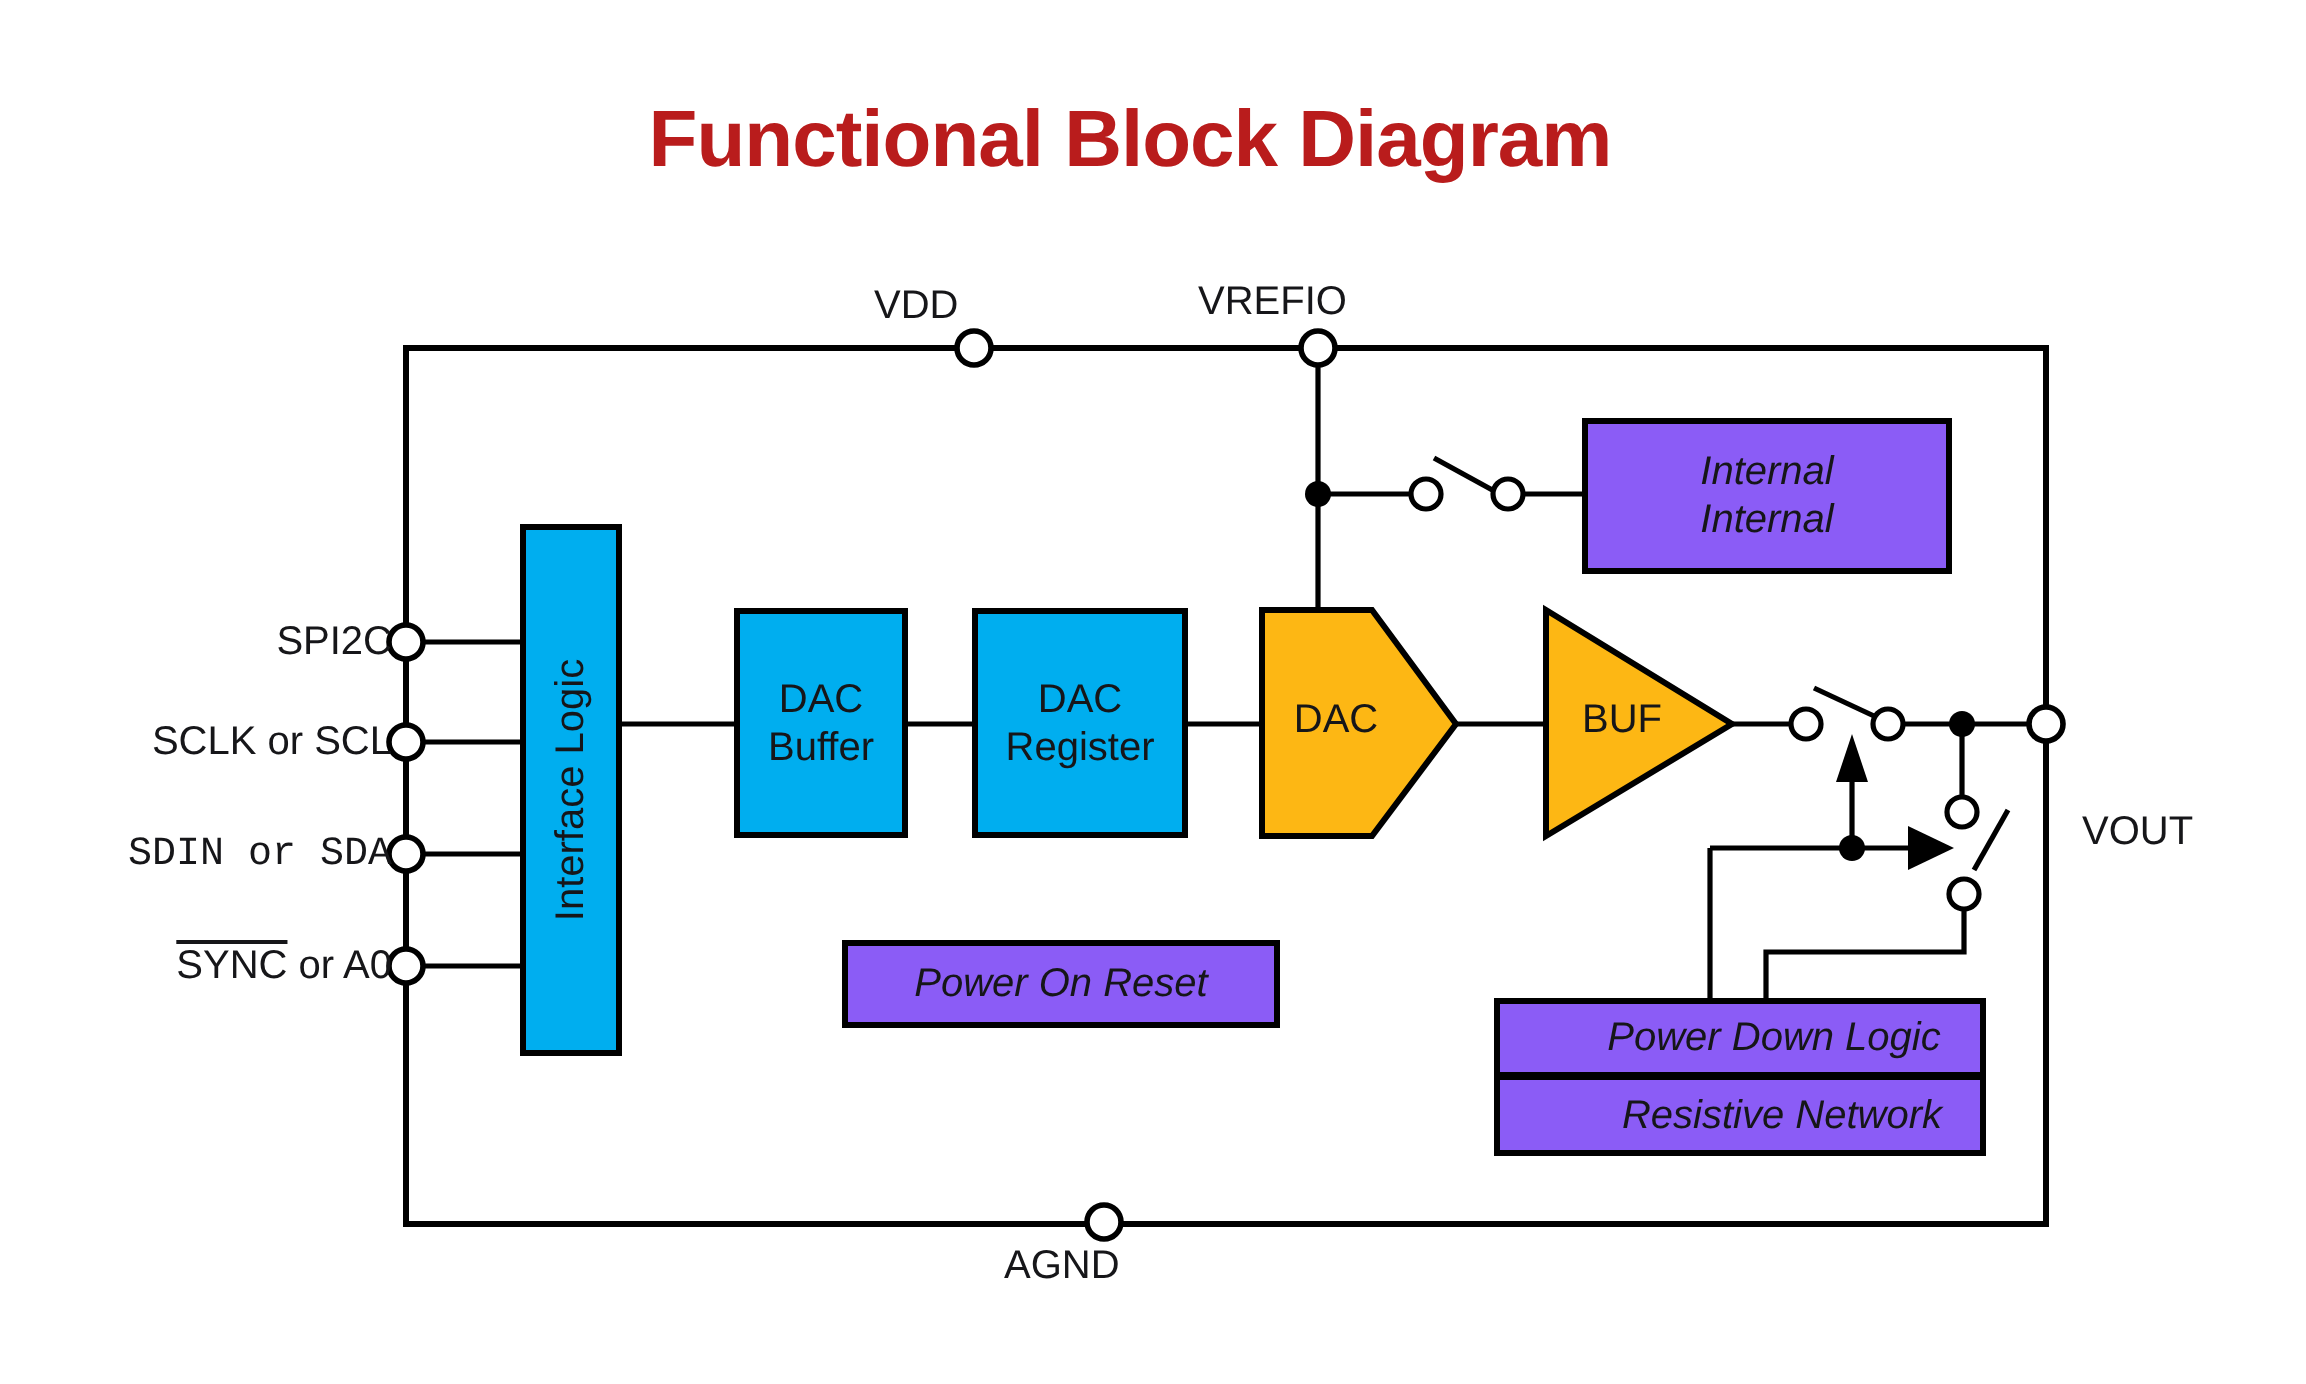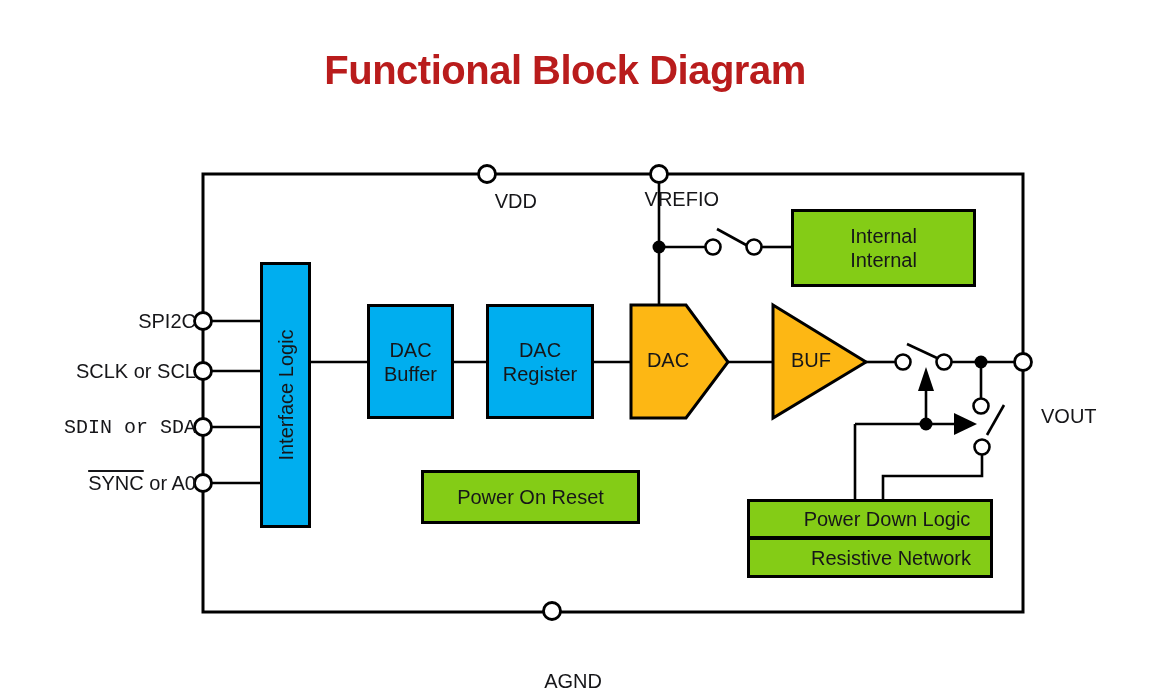--- a/index.html
+++ b/index.html
@@ -6,25 +6,25 @@
   body{width:1153px;height:692px;position:relative;overflow:hidden;
        font-family:"Liberation Sans","DejaVu Sans",sans-serif;color:#161619;}
   .stage{position:absolute;left:0;top:0;width:1153px;height:692px;}
   svg.wires{position:absolute;left:0;top:0;z-index:1;}
   .title{position:absolute;left:0;top:48px;width:1130px;text-align:center;
          font-size:40px;font-weight:bold;color:#b91c1c;letter-spacing:-0.5px;z-index:3;}
   .block{position:absolute;box-sizing:border-box;border:3px solid #000;
          display:flex;align-items:center;justify-content:center;text-align:center;
          font-size:20px;line-height:1.2;z-index:2;}
   .blue{background:#00AEEF;}
-  .orange{background:#84cc16;}
+  .orange{background:#8b5cf6;font-style:italic;}
   .vlabel{transform:rotate(-90deg);white-space:nowrap;}
   .lbl{position:absolute;font-size:20px;white-space:nowrap;z-index:3;}
   .lbl.right-align{text-align:right;}
-  .lbl.center{text-align:right;margin-top:48px;}
+  .lbl.center{text-align:left;}
   .shape-label{position:absolute;font-size:20px;text-align:center;z-index:3;}
   .ol{text-decoration:overline;text-decoration-thickness:2px;}
 </style>
 </head>
 <body>
 
 <div class="stage">
 
   <svg class="wires" width="1153" height="692" viewBox="0 0 1153 692">
 
@@ -105,21 +105,21 @@
     </div>
   </div>
 
   <div class="block orange" style="left:791px;top:209px;width:185px;height:78px;">
     <div>
       <div>Internal</div>
       <div>Internal</div>
     </div>
   </div>
 
-  <div class="block orange" style="left:421px;top:470px;width:219px;height:54px;">
+  <div class="block orange" style="left:421px;top:470px;width:219px;height:44px;">
     <span>Power On Reset</span>
   </div>
 
   <div class="block orange" style="left:747px;top:499px;width:246px;height:40px;padding-left:34px;">
     <span>Power Down Logic</span>
   </div>
 
   <div class="block orange" style="left:747px;top:537px;width:246px;height:41px;padding-left:42px;">
     <span>Resistive Network</span>
   </div>

